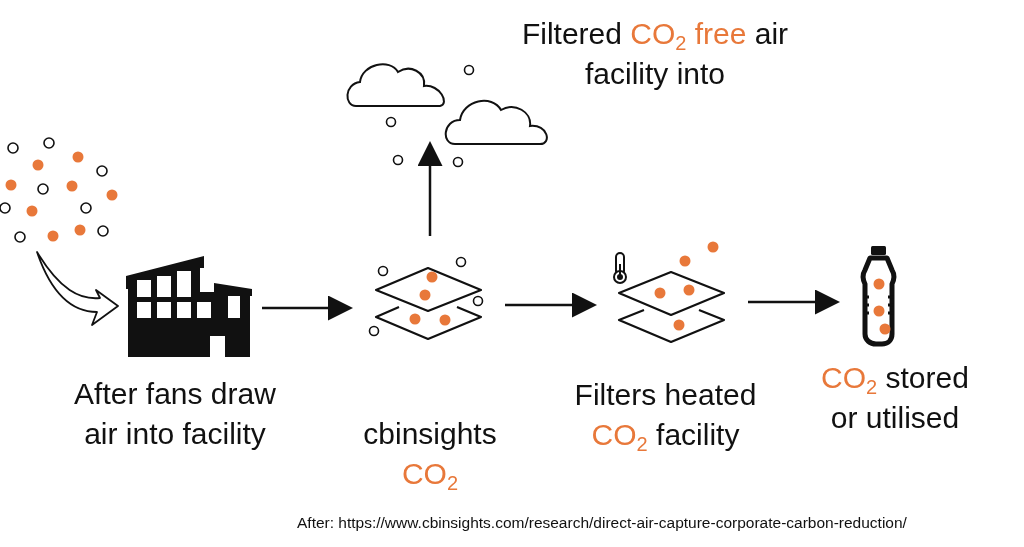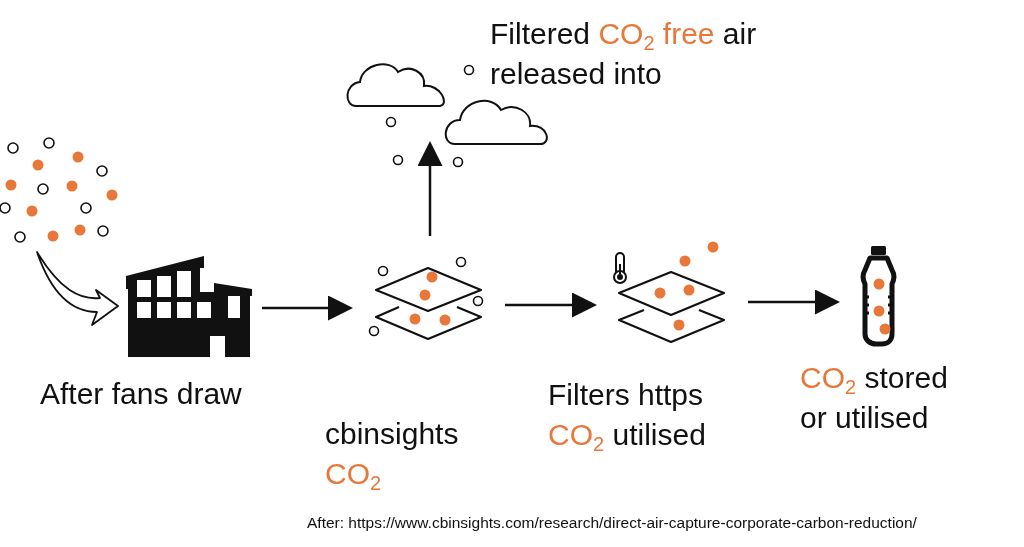--- a/index.html
+++ b/index.html
@@ -1,22 +1,22 @@
 <!DOCTYPE html>
 <html><head>
 <meta charset="utf-8">
 <style>
   html, body { margin: 0; padding: 0; background: #ffffff; }
   body { width: 1024px; height: 547px; position: relative; overflow: hidden;
          font-family: "Liberation Sans", "DejaVu Sans", sans-serif; color: #111; }
   svg.art { position: absolute; left: 0; top: 0; }
-  .label { position: absolute; text-align: left; font-size: 30px; line-height: 40px; color: #111; }
+  .label { position: absolute; text-align: center; font-size: 30px; line-height: 40px; color: #111; }
   .orange { color: #e8783a; }
   sub { font-size: 20px; vertical-align: -6px; line-height: 0; }
-  .cite { position: absolute; left: 307px; top: 514px; font-size: 15.5px; color: #111;
+  .cite { position: absolute; left: 297px; top: 514px; font-size: 15.5px; color: #111;
           font-family: "Liberation Sans", sans-serif; }
 </style>
 </head>
 <body>
 
 <svg class="art" width="1024" height="547" viewBox="0 0 1024 547">
   <defs>
     <marker id="ah" markerWidth="10" markerHeight="10" refX="8" refY="5" orient="auto">
       <path d="M0,0 L10,5 L0,10 Z" fill="#111"></path>
     </marker>
@@ -130,35 +130,35 @@
     <g fill="#e8783a">
       <circle cx="879" cy="284" r="5.5"></circle>
         <circle cx="879" cy="311" r="5.5"></circle>
       <circle cx="885" cy="329" r="5.5"></circle>
     </g>
   </g>
 </svg>
 
 <div class="label" style="left:490px; top:14px; width:330px;">
   <span>Filtered </span><span class="orange"><span>CO</span><sub>2</sub><span> free</span></span><span> air</span><br>
-  <span>released into</span><br>
+  <span>facility into</span><br>
 </div>
 
 <div class="label" style="left:40px; top:374px; width:270px;">
-  <span>After fans draw</span><br>
+  <span>After fans draw</span><br><span>air into facility</span>
 </div>
 
 <div class="label" style="left:325px; top:374px; width:210px;">
   <br><span>cbinsights</span><br>
   <span class="orange"><span>CO</span><sub>2</sub></span>
 </div>
 
 <div class="label" style="left:548px; top:375px; width:235px;">
-  <span>Filters https</span><br>
-  <span class="orange"><span>CO</span><sub>2</sub></span><span> utilised</span>
+  <span>Filters heated</span><br>
+  <span class="orange"><span>CO</span><sub>2</sub></span><span> facility</span>
 </div>
 
 <div class="label" style="left:800px; top:358px; width:190px;">
   <span class="orange"><span>CO</span><sub>2</sub></span><span> stored</span><br>
   <span>or utilised</span>
 </div>
 
 <div class="cite">After: https://www.cbinsights.com/research/direct-air-capture-corporate-carbon-reduction/</div>
 
 </body></html>

